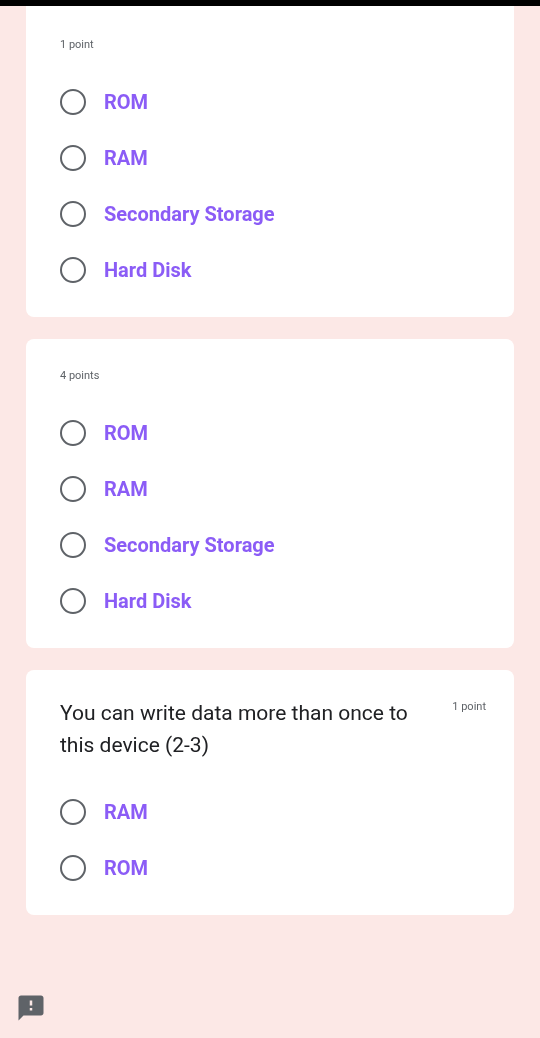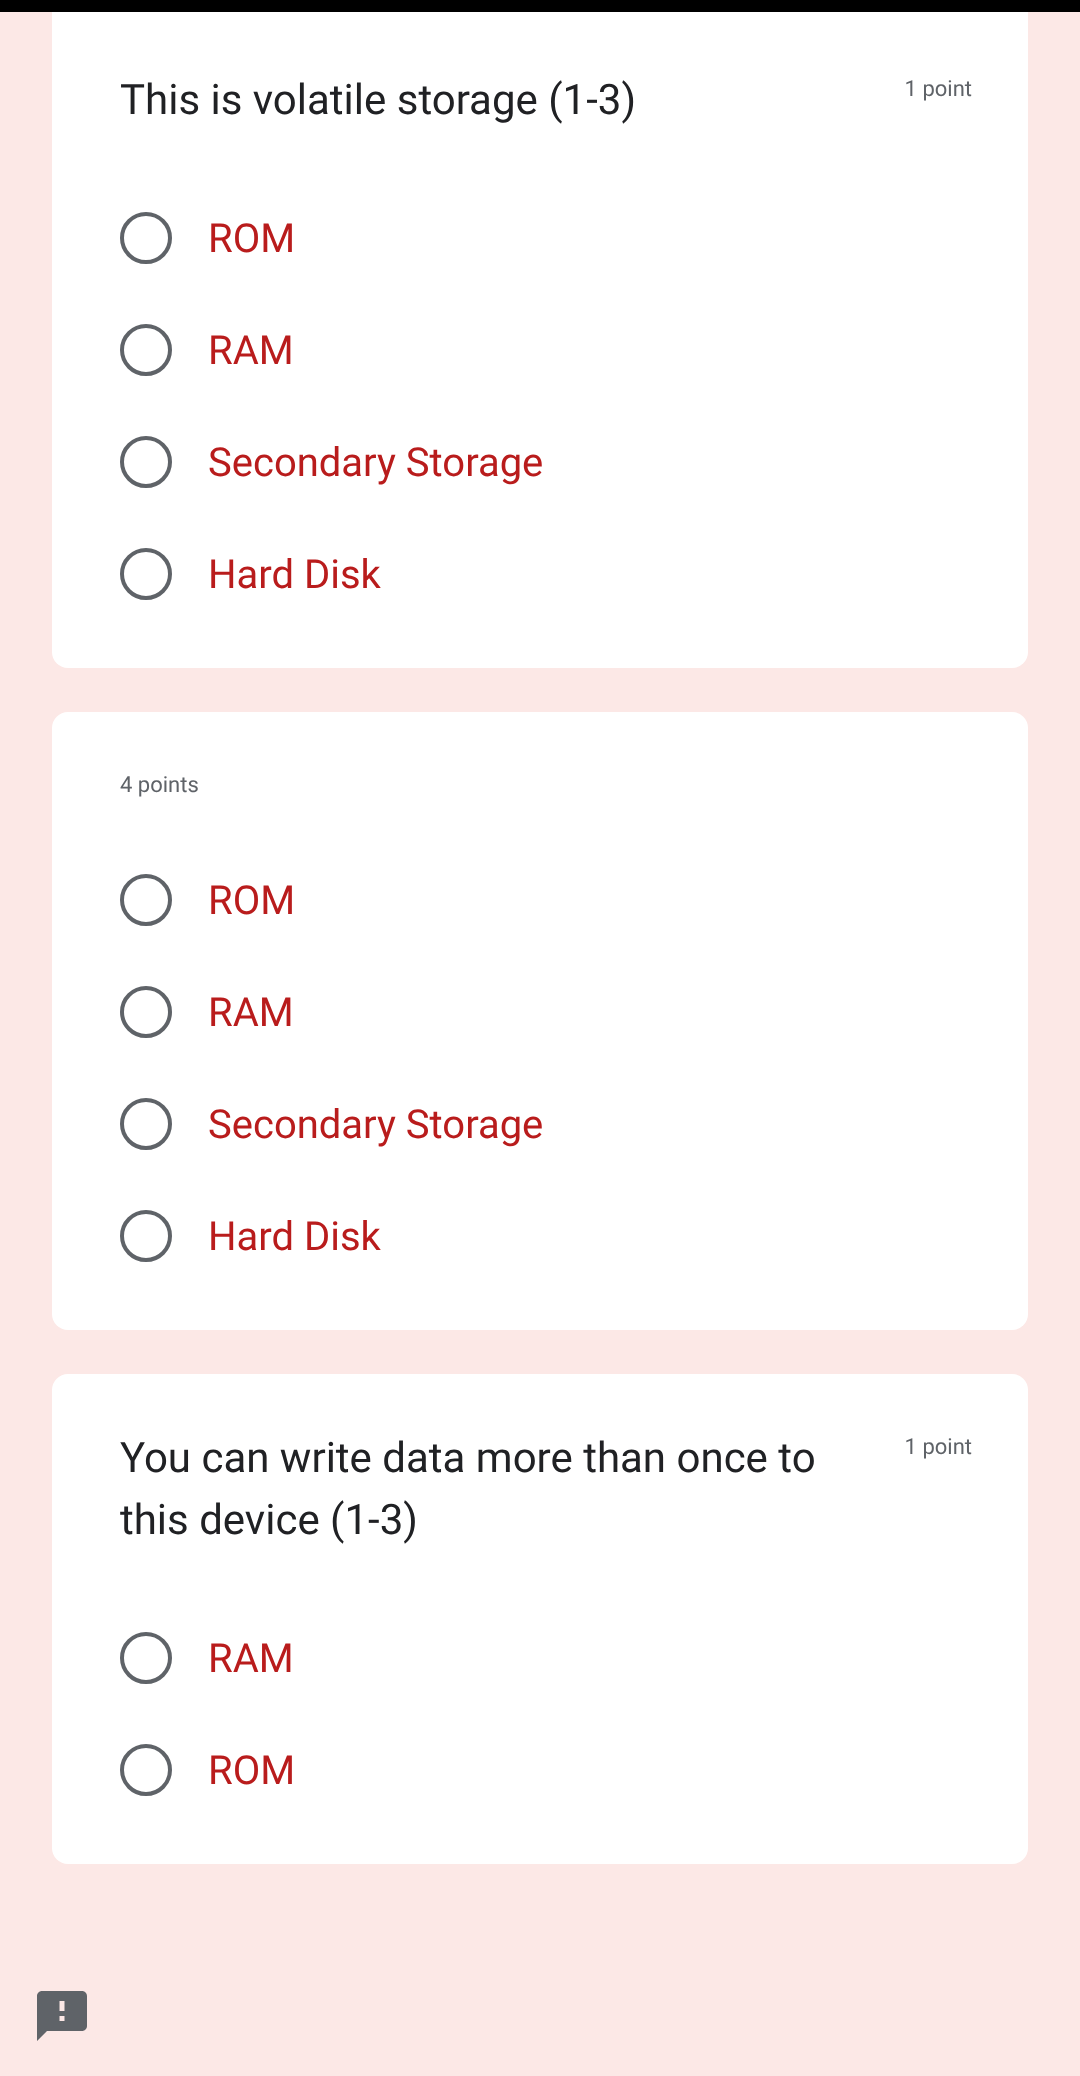--- a/index.html
+++ b/index.html
@@ -68,22 +68,22 @@
     }
     .radio-circle {
       width: 26px;
       height: 26px;
       border: 2.5px solid #5f6368;
       border-radius: 50%;
       flex-shrink: 0;
     }
     .option-label {
       font-size: 20px;
-      color: #b91c1c;
-      font-weight: 400;
+      color: #8b5cf6;
+      font-weight: 700;
     }
     .feedback-btn {
       position: absolute;
       bottom: 14px;
       left: 16px;
       width: 30px;
       height: 28px;
       display: flex;
       align-items: center;
       justify-content: center;
@@ -96,21 +96,20 @@
   </style>
 </head>
 <body>
 
 <div class="top-bar"></div>
 
 <div class="container">
 
   <div class="question-card">
     <div class="question-header">
-      <div class="question-title">This is volatile storage (1-3)</div>
       <div class="points">1 point</div>
     </div>
     <div class="options">
       <div class="option">
         <div class="radio-circle"></div>
         <div class="option-label">ROM</div>
       </div>
       <div class="option">
         <div class="radio-circle"></div>
         <div class="option-label">RAM</div>
@@ -145,21 +144,21 @@
       </div>
       <div class="option">
         <div class="radio-circle"></div>
         <div class="option-label">Hard Disk</div>
       </div>
     </div>
   </div>
 
   <div class="question-card">
     <div class="question-header">
-      <div class="question-title">You can write data more than once to this device (1-3)</div>
+      <div class="question-title">You can write data more than once to this device (2-3)</div>
       <div class="points">1 point</div>
     </div>
     <div class="options">
       <div class="option">
         <div class="radio-circle"></div>
         <div class="option-label">RAM</div>
       </div>
       <div class="option">
         <div class="radio-circle"></div>
         <div class="option-label">ROM</div>

